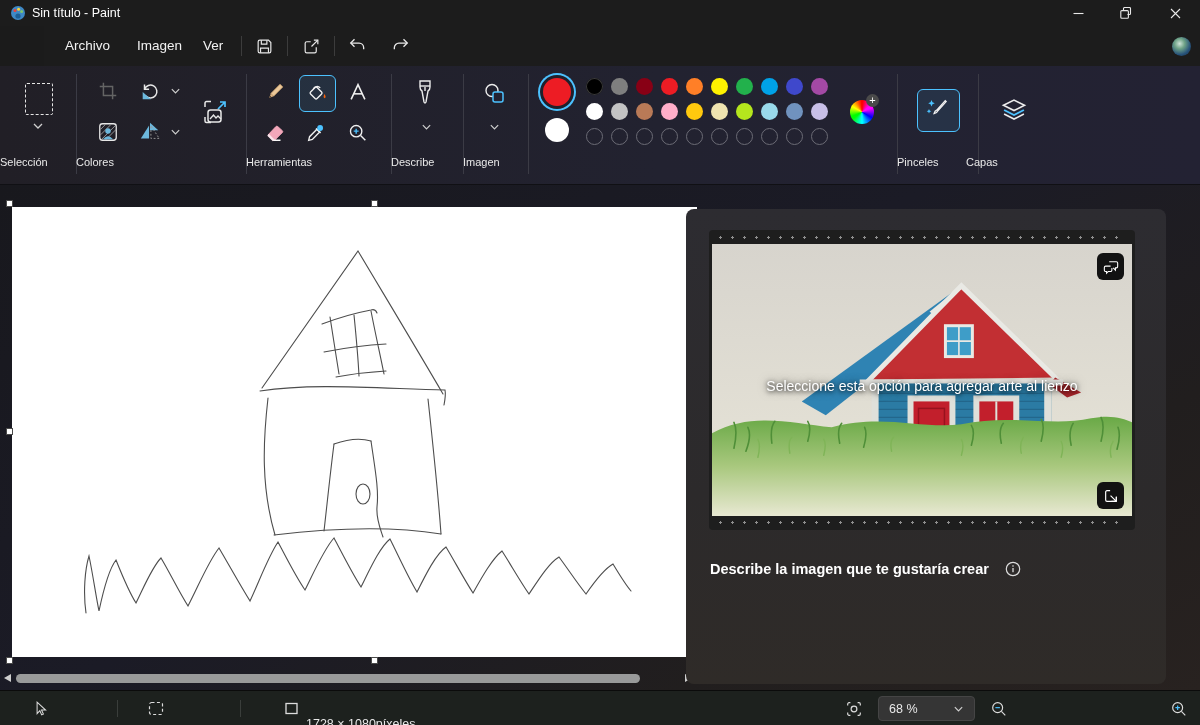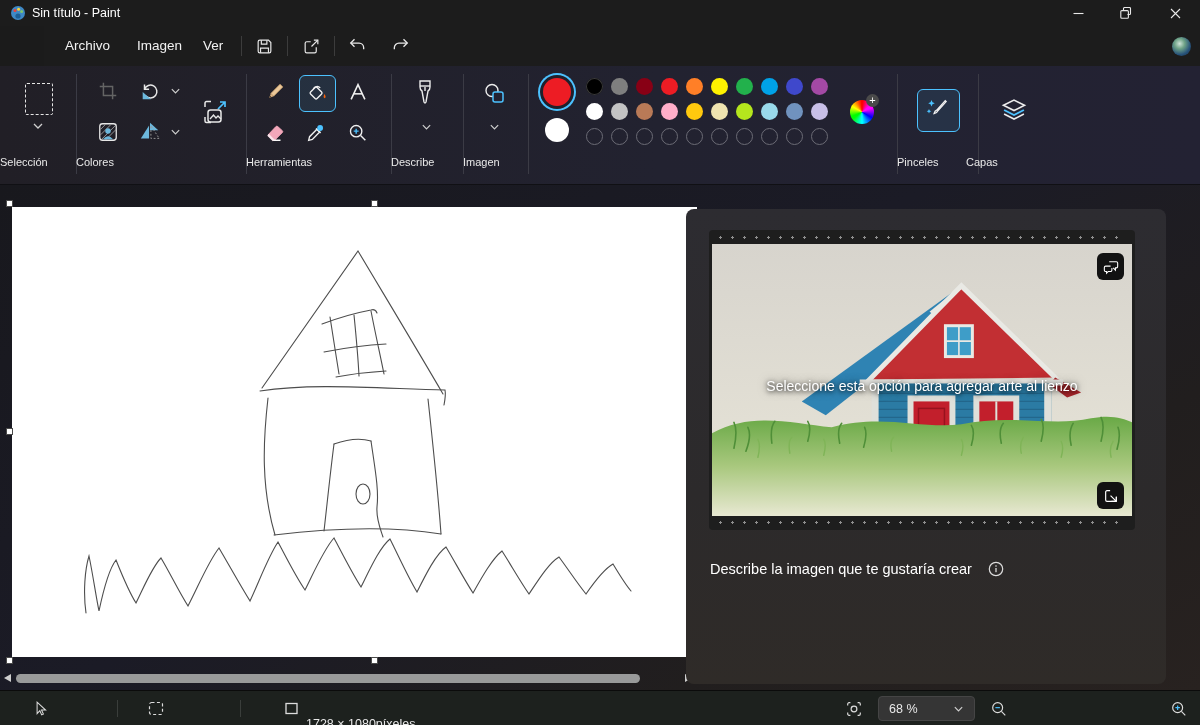--- a/index.html
+++ b/index.html
@@ -53,21 +53,21 @@
       background:linear-gradient(180deg,#2d2c31 0%,#2c2a2b 60%,#2f2b28 100%);}
   .imgframe{left:23px;top:21px;width:426px;height:300px;border-radius:4px;background:#1e1e1e;}
   .dots{left:10px;width:406px;height:3px;
       background-image:radial-gradient(circle at 1.5px 1.5px,#8f8f8f 1px,transparent 1.4px);
       background-size:12px 3px;}
   .genimg{left:3px;top:14px;width:420px;height:272px;overflow:hidden;}
   .overlay-text{left:0;top:134px;width:100%;text-align:center;font-size:14px;color:#fff;
       text-shadow:0 1px 4px rgba(0,0,0,.85),0 0 10px rgba(0,0,0,.5);}
   .imgbtn{width:27px;height:27px;border-radius:6px;background:#121212;
       display:flex;align-items:center;justify-content:center;}
-  .describe{left:24px;top:352px;font-size:14.5px;font-weight:normal;color:#ffffff;display:flex;align-items:center;gap:16px;}
+  .describe{left:24px;top:352px;font-size:14.5px;font-weight:bold;color:#ffffff;display:flex;align-items:center;gap:16px;}
   .prompt{left:23px;top:386px;width:426px;height:81px;border-radius:6px;background:#3a3739;
       font-size:14px;line-height:1.38;color:#f3f3f3;padding:10px 12px;box-sizing:border-box;}
 
   
   .statusbar{left:0;top:690px;width:1200px;height:35px;background:#1d211e;border-top:1px solid #0b0b0b;
       font-size:12.5px;color:#e8e8e8;}
   .sb-sep{top:9px;width:1px;height:17px;background:#3a3e3b;}
   .zoom-dd{left:878px;top:5px;width:97px;height:25px;border-radius:4px;background:#353535;
       border:1px solid #454545;display:flex;align-items:center;box-sizing:border-box;padding:0 10px;justify-content:space-between;}
 </style>

